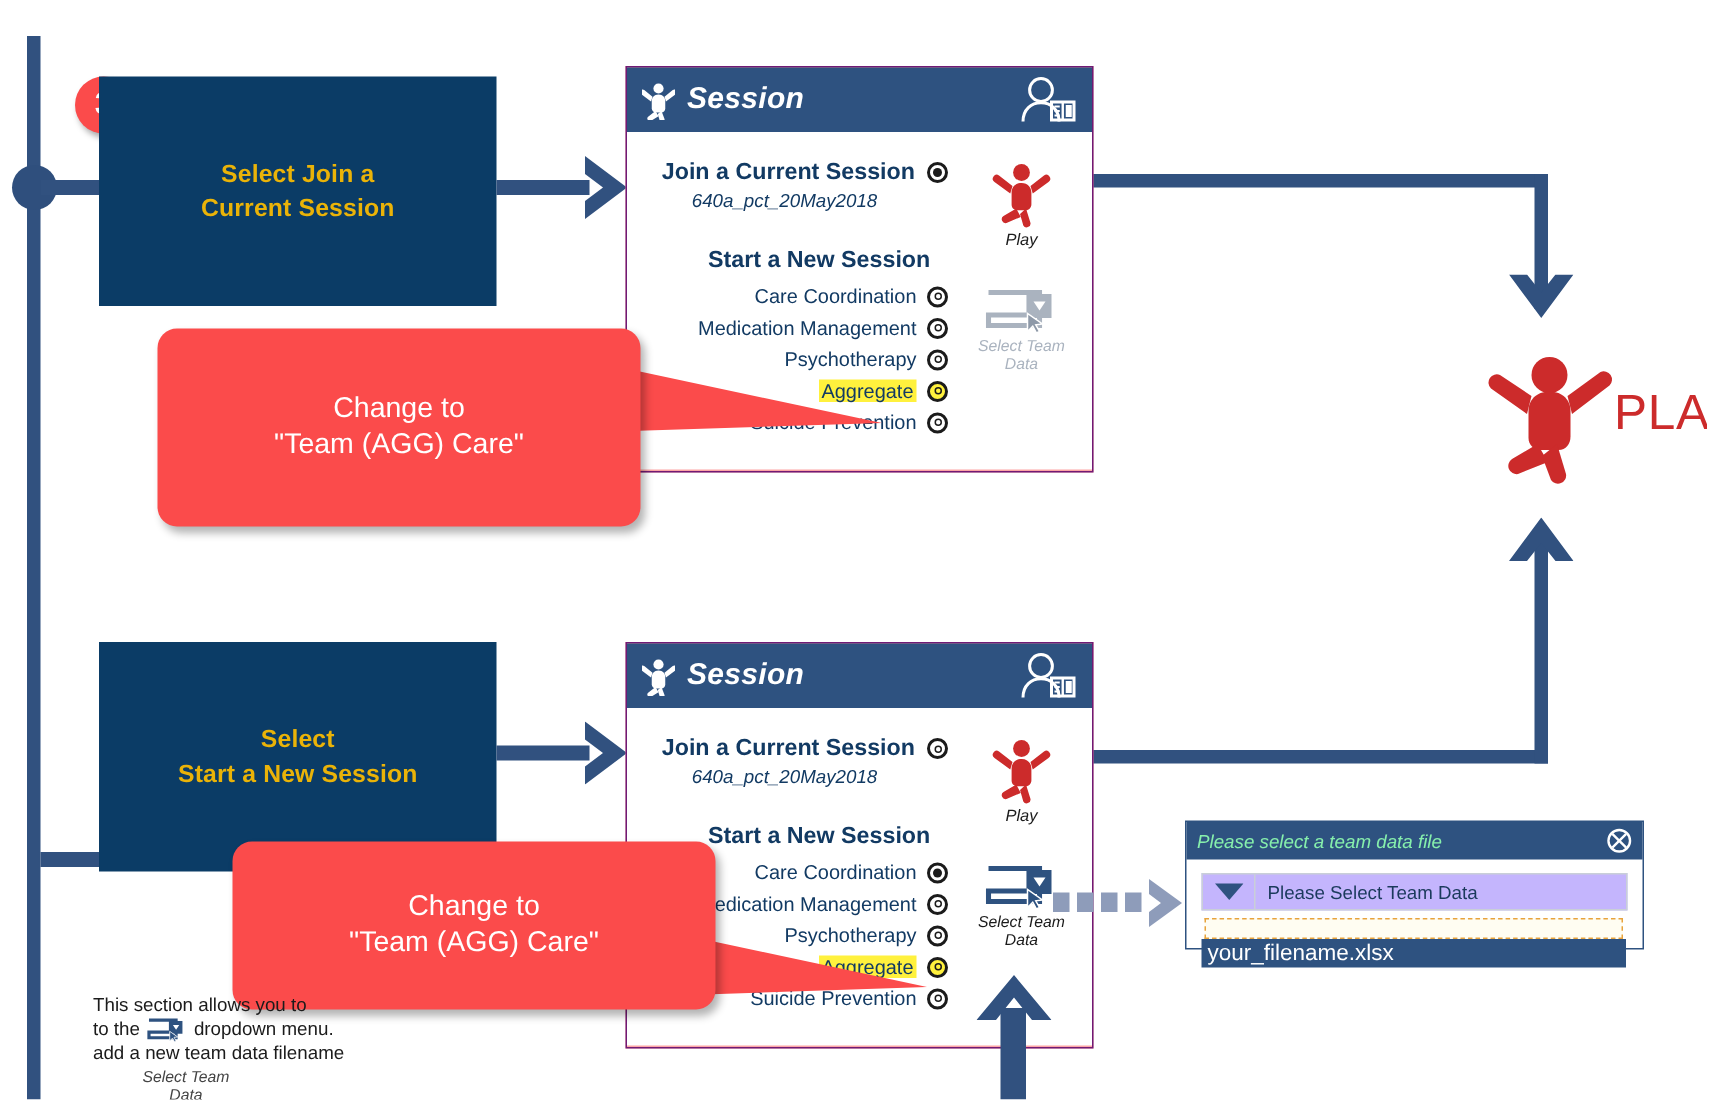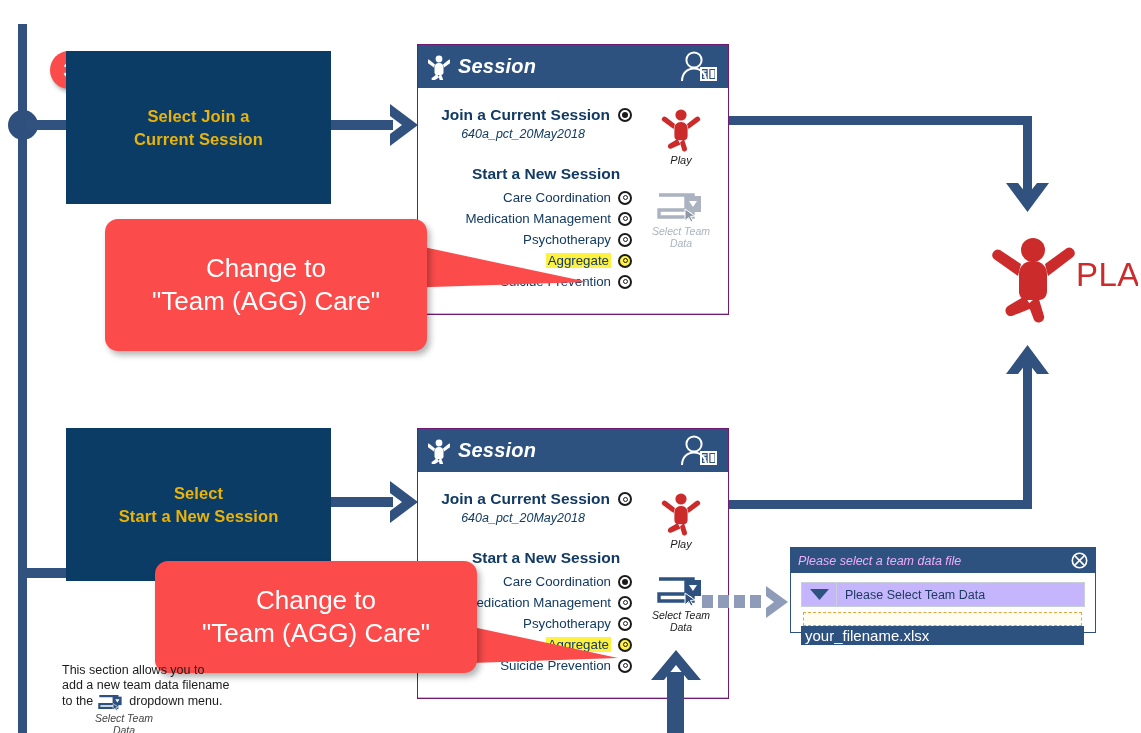--- a/index.html
+++ b/index.html
@@ -41,26 +41,26 @@
   .radio.sel::after{content:"";position:absolute;left:2px;top:2px;width:6px;height:6px;border-radius:50%;background:#1b1b1b;}
   .radio.ring::after{content:"";position:absolute;left:2.5px;top:2.5px;width:5px;height:5px;border-radius:50%;border:1.5px solid #1b1b1b;box-sizing:border-box;}
 
   .opt-row{display:flex;align-items:center;justify-content:flex-end;gap:7px;margin-bottom:6px;}
 
   .play-cap{font-style:italic;font-size:11px;color:#1b1b1b;text-align:center;}
   .std-cap{font-style:italic;font-size:10.5px;text-align:center;line-height:1.15;}
 
   
   .callout{background:#fb4b4b;border-radius:13px;color:#fff;display:flex;align-items:center;justify-content:center;
-           text-align:center;font-size:26px;line-height:1.28;box-shadow:3px 4px 6px rgba(0,0,0,.3);}
+           text-align:center;font-size:19px;line-height:1.28;box-shadow:3px 4px 6px rgba(0,0,0,.3);}
 
   
   .dlg{border:1px solid #2e5280;background:#fff;}
   .dlg-head{background:#2e5280;height:25px;display:flex;align-items:center;justify-content:space-between;padding:0 7px;box-sizing:border-box;}
-  .dlg-title{color:#f0abfc;font-style:italic;font-size:12.5px;}
+  .dlg-title{color:#86efac;font-style:italic;font-size:12.5px;}
   .combo{display:flex;align-items:stretch;border:1px solid #c9cfd8;height:23px;background:#c4b5fd;}
   .combo-btn{width:34px;display:flex;align-items:center;justify-content:center;border-right:1px solid #c9cfd8;}
   .combo-val{flex:1;display:flex;align-items:center;padding-left:8px;color:#1b3a5c;font-size:12.5px;}
   .opt-empty{height:12px;border:1.5px dashed #e8a33d;background:#fffdf2;margin:1px 2px 0 2px;}
   .opt-sel{background:#2e5280;color:#fff;font-size:15px;padding:1px 4px;}
   .opt-norm{color:#1b1b1b;font-size:15px;padding:1px 4px;}
 
   .note{color:#1b1b1b;font-size:12.5px;line-height:1.22;}
 
   .play-word{color:#c0392b;font-size:33px;letter-spacing:.5px;}
@@ -371,30 +371,30 @@
   </div>
   <div class="abs callout" style="left:155px;top:561px;width:322px;height:112px;">
     <div>
       <div>Change to</div>
       <div>"Team (AGG) Care"</div>
     </div>
   </div>
 
   <div class="abs note" style="left:62px;top:663px;width:250px;">
     <div>This section allows you to</div>
-    <div>add a new team data filename</div>
     <div style="display:flex;align-items:center;gap:5px;">
       <span>to the</span>
       <svg width="26" height="17" viewBox="0 0 48 32">
         <path d="M2 4 L36 4 L36 26 L2 26 L2 19 L29 19 L29 4" fill="none" stroke="#2e5280" stroke-width="4"></path>
         <rect x="28" y="5" width="16" height="16" fill="#2e5280"></rect>
         <path d="M32 10 L40 10 L36 16 Z" fill="#ffffff"></path>
         <path d="M28 18 L28 30 L31.5 26.5 L34 31 L36 30 L33.5 25.5 L38 25 Z" fill="#2e5280" stroke="#ffffff" stroke-width="1"></path>
       </svg>
       <span>dropdown menu.</span>
     </div>
+    <div>add a new team data filename</div>
     <div class="std-cap" style="width:60px;margin-left:32px;margin-top:1px;color:#444;">
       <div>Select Team</div>
       <div>Data</div>
     </div>
   </div>
 
 </div>
 
 </body></html>

